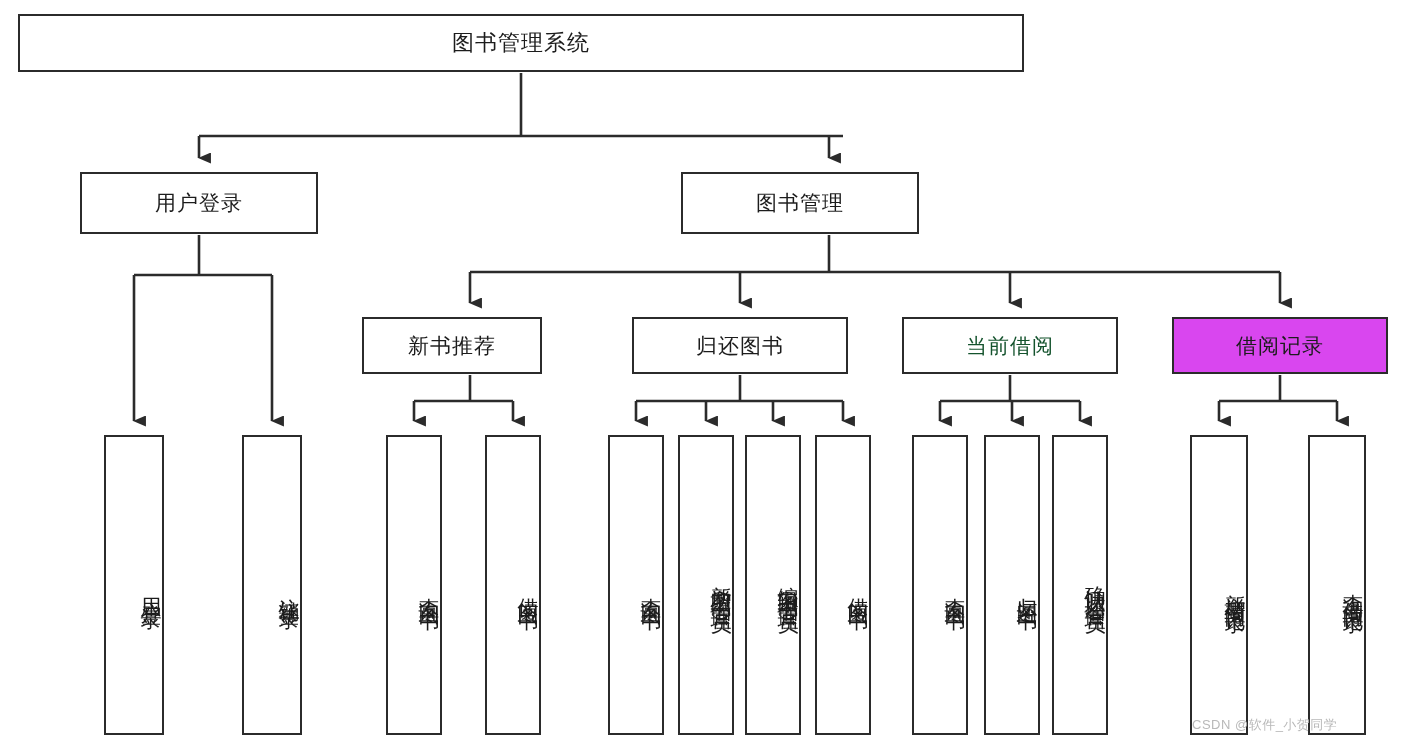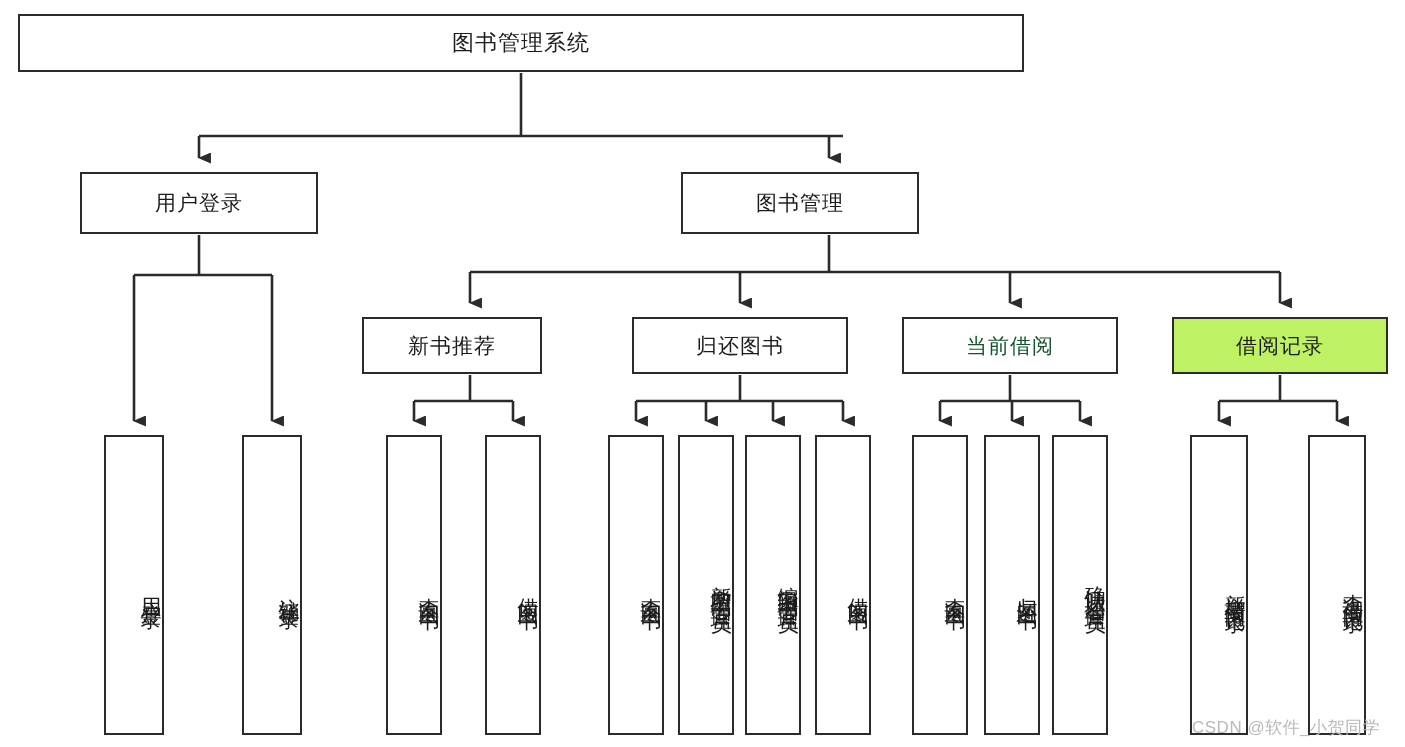--- a/index.html
+++ b/index.html
@@ -53,21 +53,21 @@
     letter-spacing: 4px;
     line-height: 1.0;
     padding-top: 8px;
   }
   .node-v.tall {
     align-items: flex-start;
     padding-top: 4px;
   }
   .watermark {
     position: absolute;
-    font-size: 17px;
+    font-size: 13px;
     color: #b9b9b9;
     white-space: nowrap;
     letter-spacing: 0.5px;
   }
 </style>
 </head>
 <body>
 
 <div id="canvas">
 
@@ -134,21 +134,21 @@
 
   <div class="node node-h" id="l3-0" style="left: 362px; top: 317px; width: 180px; height: 57px; border-color: rgb(43, 43, 43); background: rgb(255, 255, 255); color: rgb(28, 28, 28);">
     <span>新书推荐</span>
   </div>
   <div class="node node-h" id="l3-1" style="left: 632px; top: 317px; width: 216px; height: 57px; border-color: rgb(43, 43, 43); background: rgb(255, 255, 255); color: rgb(28, 28, 28);">
     <span>归还图书</span>
   </div>
   <div class="node node-h" id="l3-2" style="left: 902px; top: 317px; width: 216px; height: 57px; border-color: rgb(43, 43, 43); background: rgb(255, 255, 255); color: #14532d;">
     <span>当前借阅</span>
   </div>
-  <div class="node node-h" id="l3-3" style="left: 1172px; top: 317px; width: 216px; height: 57px; border-color: rgb(43, 43, 43); background: #bef264; color: rgb(28, 28, 28);">
+  <div class="node node-h" id="l3-3" style="left: 1172px; top: 317px; width: 216px; height: 57px; border-color: rgb(43, 43, 43); background: #d946ef; color: rgb(28, 28, 28);">
     <span>借阅记录</span>
   </div>
 
   <div class="node node-v" id="lf-0" style="left: 104px; top: 435px; width: 60px; height: 300px; border-color: rgb(43, 43, 43); background: rgb(255, 255, 255); color: rgb(28, 28, 28);">
     <span>用户登录</span>
   </div>
   <div class="node node-v" id="lf-1" style="left: 242px; top: 435px; width: 60px; height: 300px; border-color: rgb(43, 43, 43); background: rgb(255, 255, 255); color: rgb(28, 28, 28);">
     <span>注销登录</span>
   </div>
   <div class="node node-v" id="lf-2" style="left: 386px; top: 435px; width: 56px; height: 300px; border-color: rgb(43, 43, 43); background: rgb(255, 255, 255); color: rgb(28, 28, 28);">

